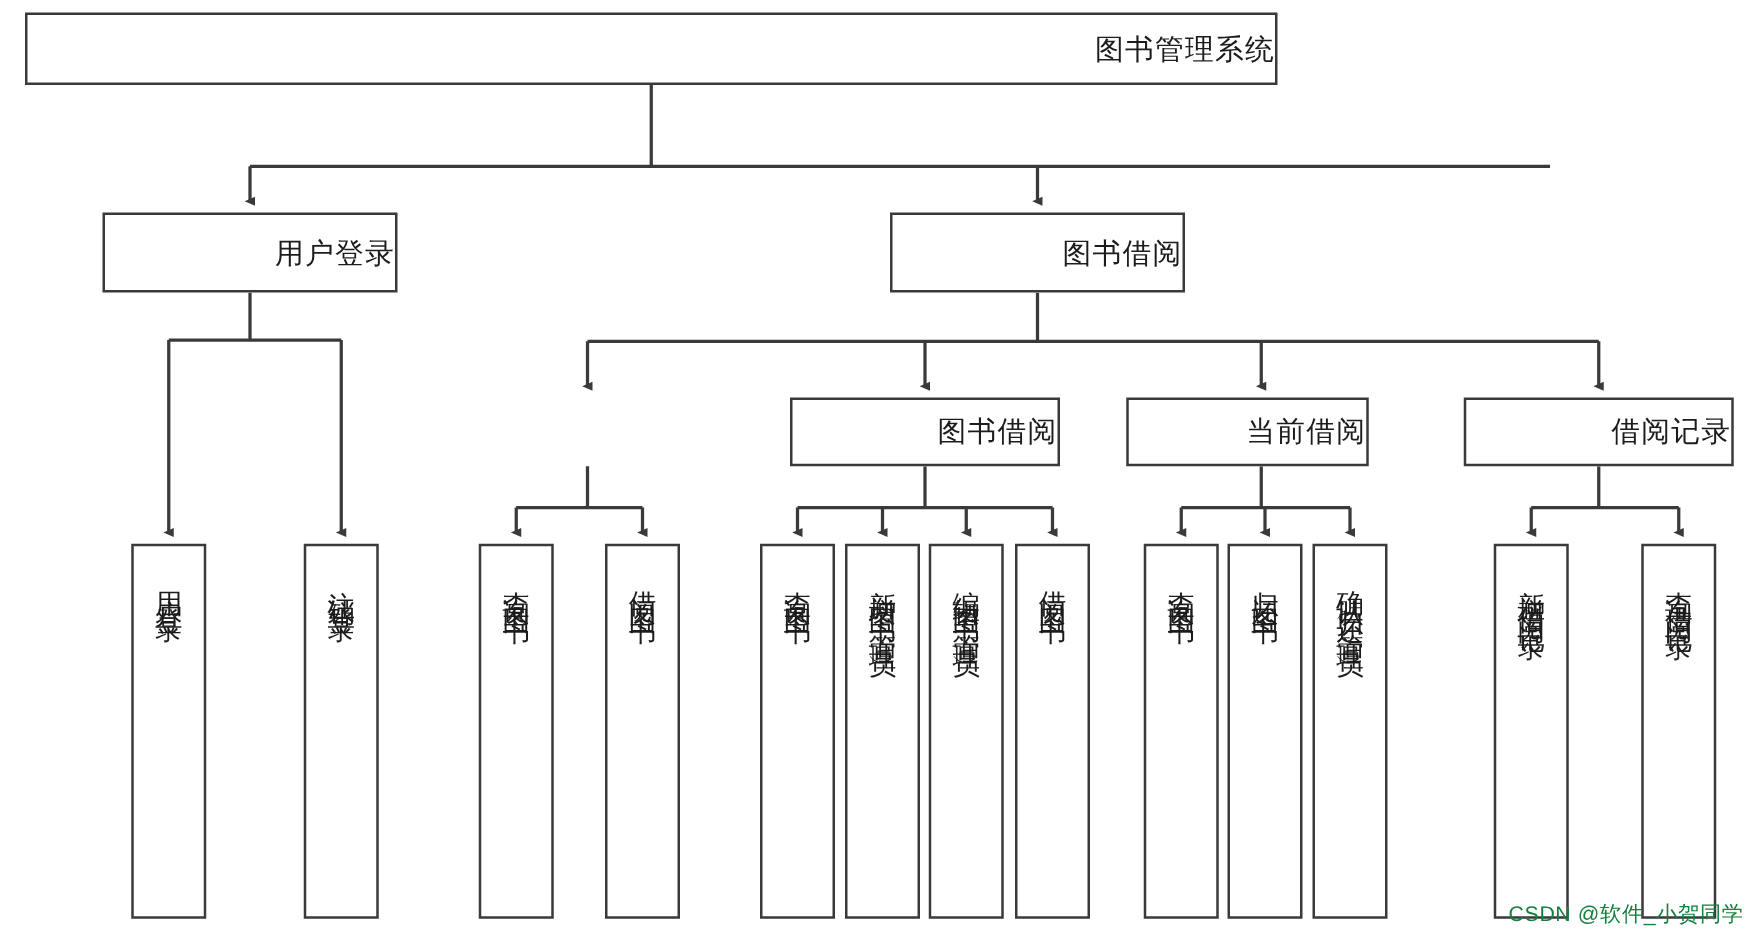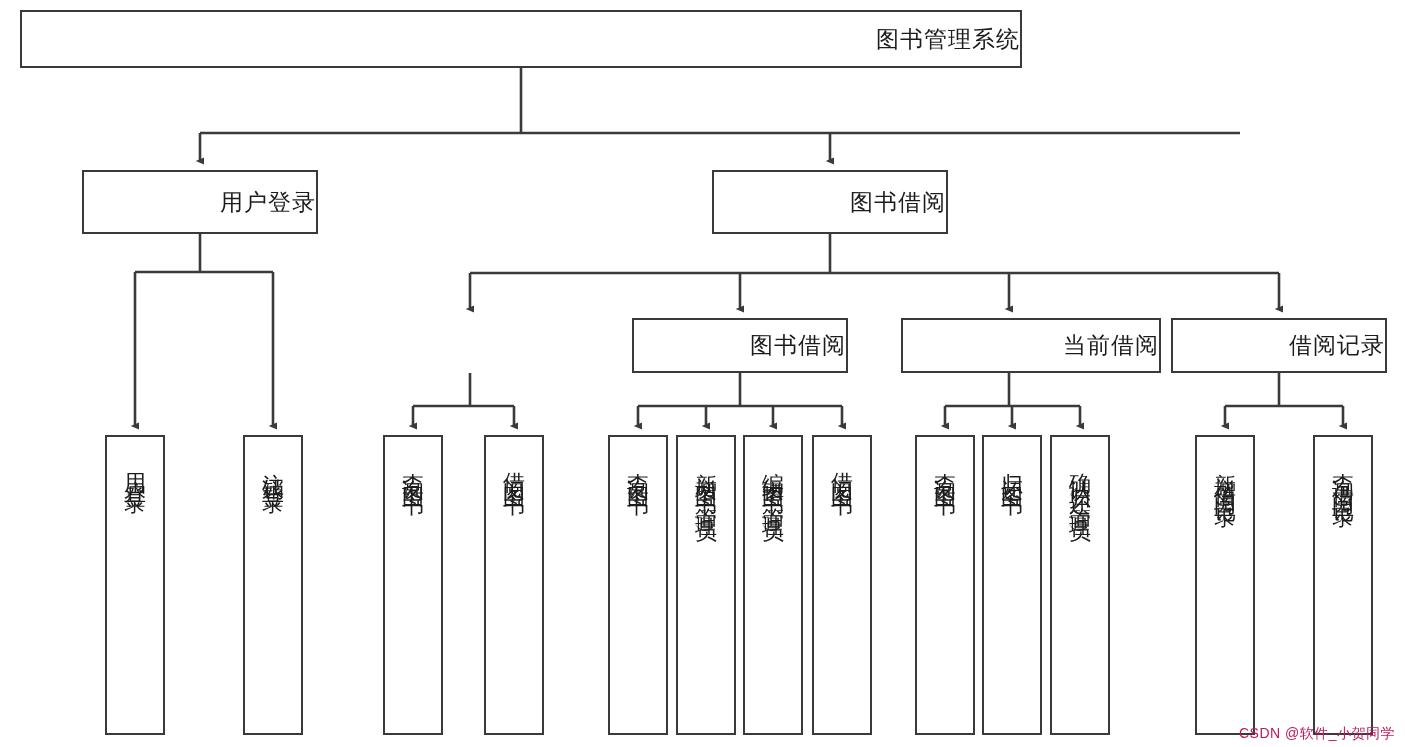--- a/index.html
+++ b/index.html
@@ -50,22 +50,22 @@
     writing-mode:vertical-rl;
     text-orientation:upright;
     letter-spacing:7px;
     line-height:1;
     white-space:nowrap;
   }
   .watermark{
     position:absolute;
     right:10px;
     bottom:4px;
-    font-size:14px;
-    color:#be185d;
+    font-size:17px;
+    color:#15803d;
     z-index:5;
     white-space:nowrap;
     letter-spacing:0.5px;
   }
 </style>
 </head>
 <body>
 
 <div id="diagram">
 
@@ -126,21 +126,21 @@
   <div class="node h" style="left:82px;top:170px;width:236px;height:64px;">
     <span>用户登录</span>
   </div>
   <div class="node h" style="left:712px;top:170px;width:236px;height:64px;">
     <span>图书借阅</span>
   </div>
 
   <div class="node h" style="left:632px;top:318px;width:216px;height:55px;">
     <span>图书借阅</span>
   </div>
-  <div class="node h" style="left:901px;top:318px;width:260px;height:55px;">
+  <div class="node h" style="left:901px;top:318px;width:194px;height:55px;">
     <span>当前借阅</span>
   </div>
   <div class="node h" style="left:1171px;top:318px;width:216px;height:55px;padding-left:32px;">
     <span>借阅记录</span>
   </div>
 
   <div class="node v" style="left:105px;top:435px;width:60px;height:300px;">
     <span class="vtext">用户登录</span>
   </div>
   <div class="node v" style="left:243px;top:435px;width:60px;height:300px;">

